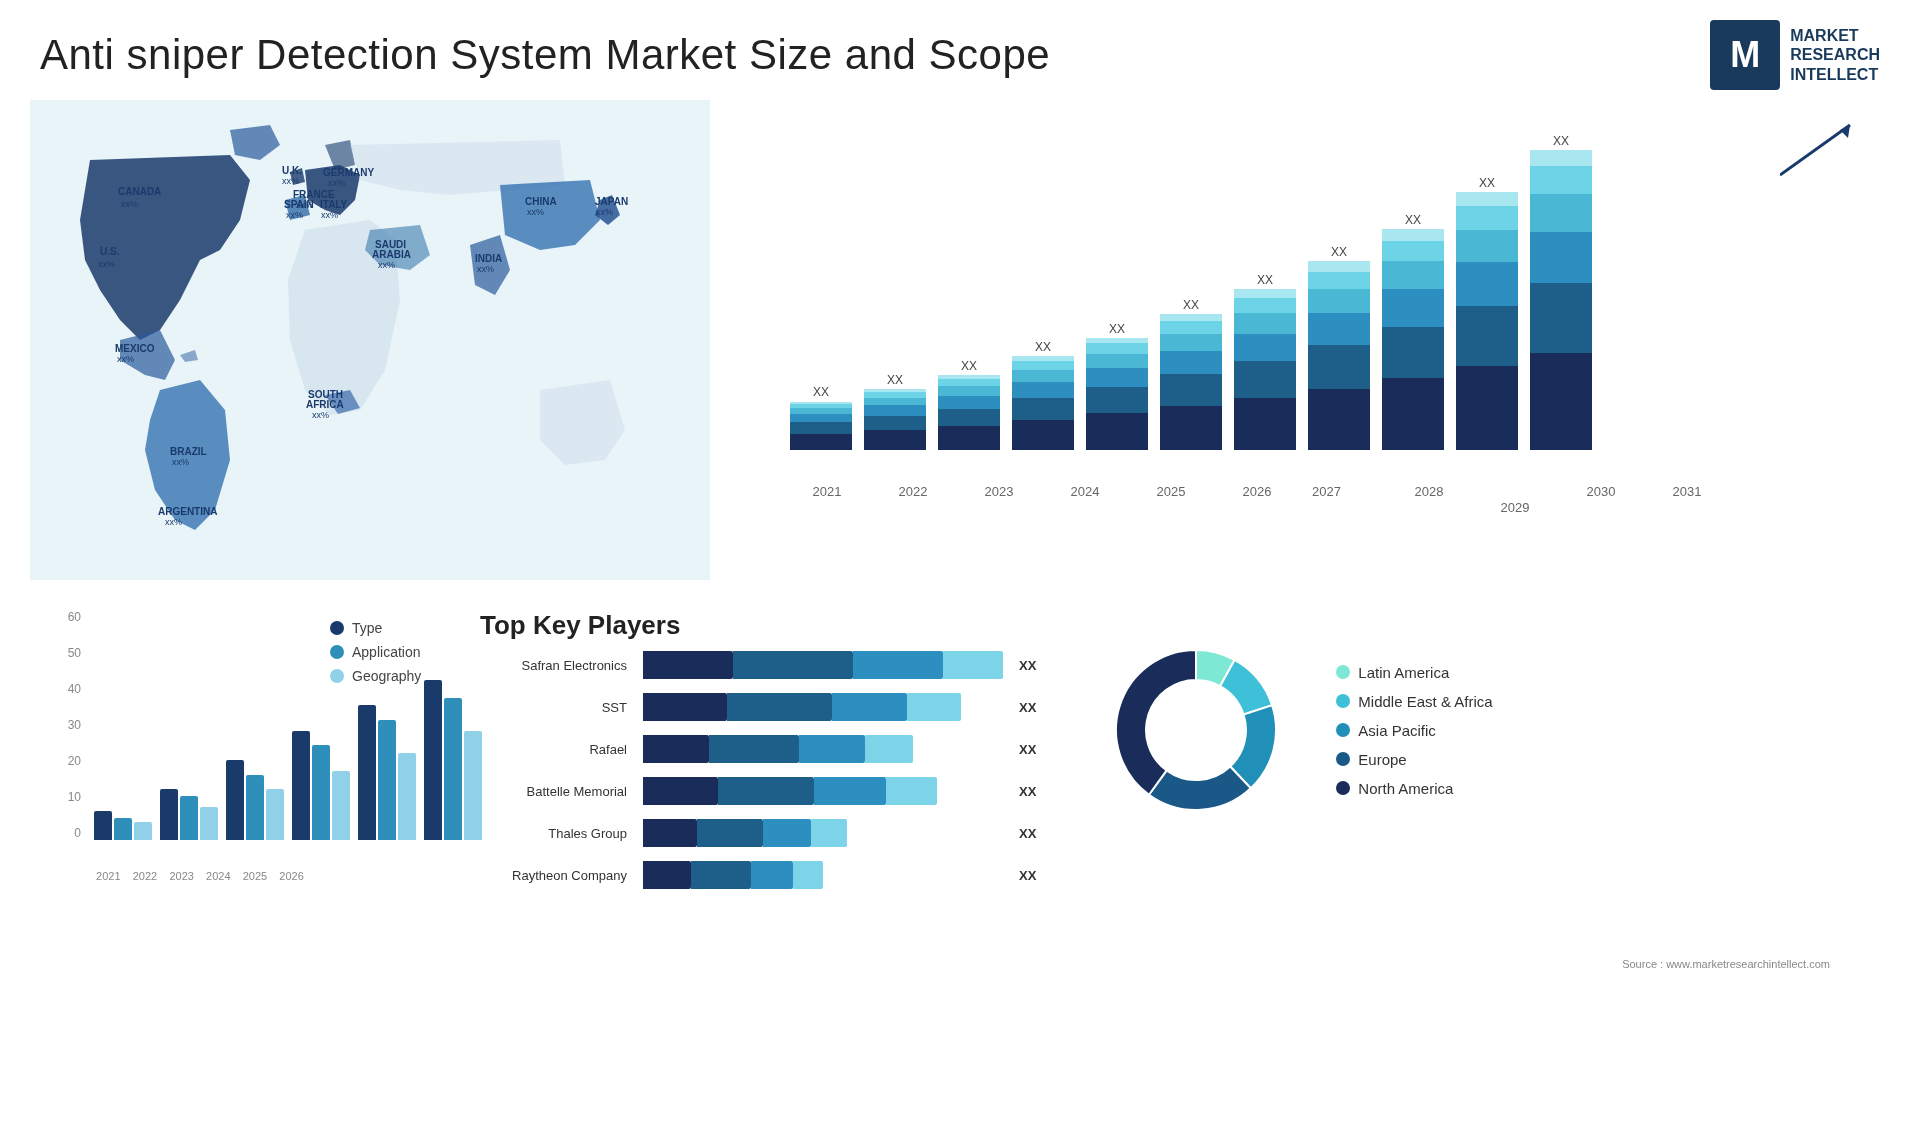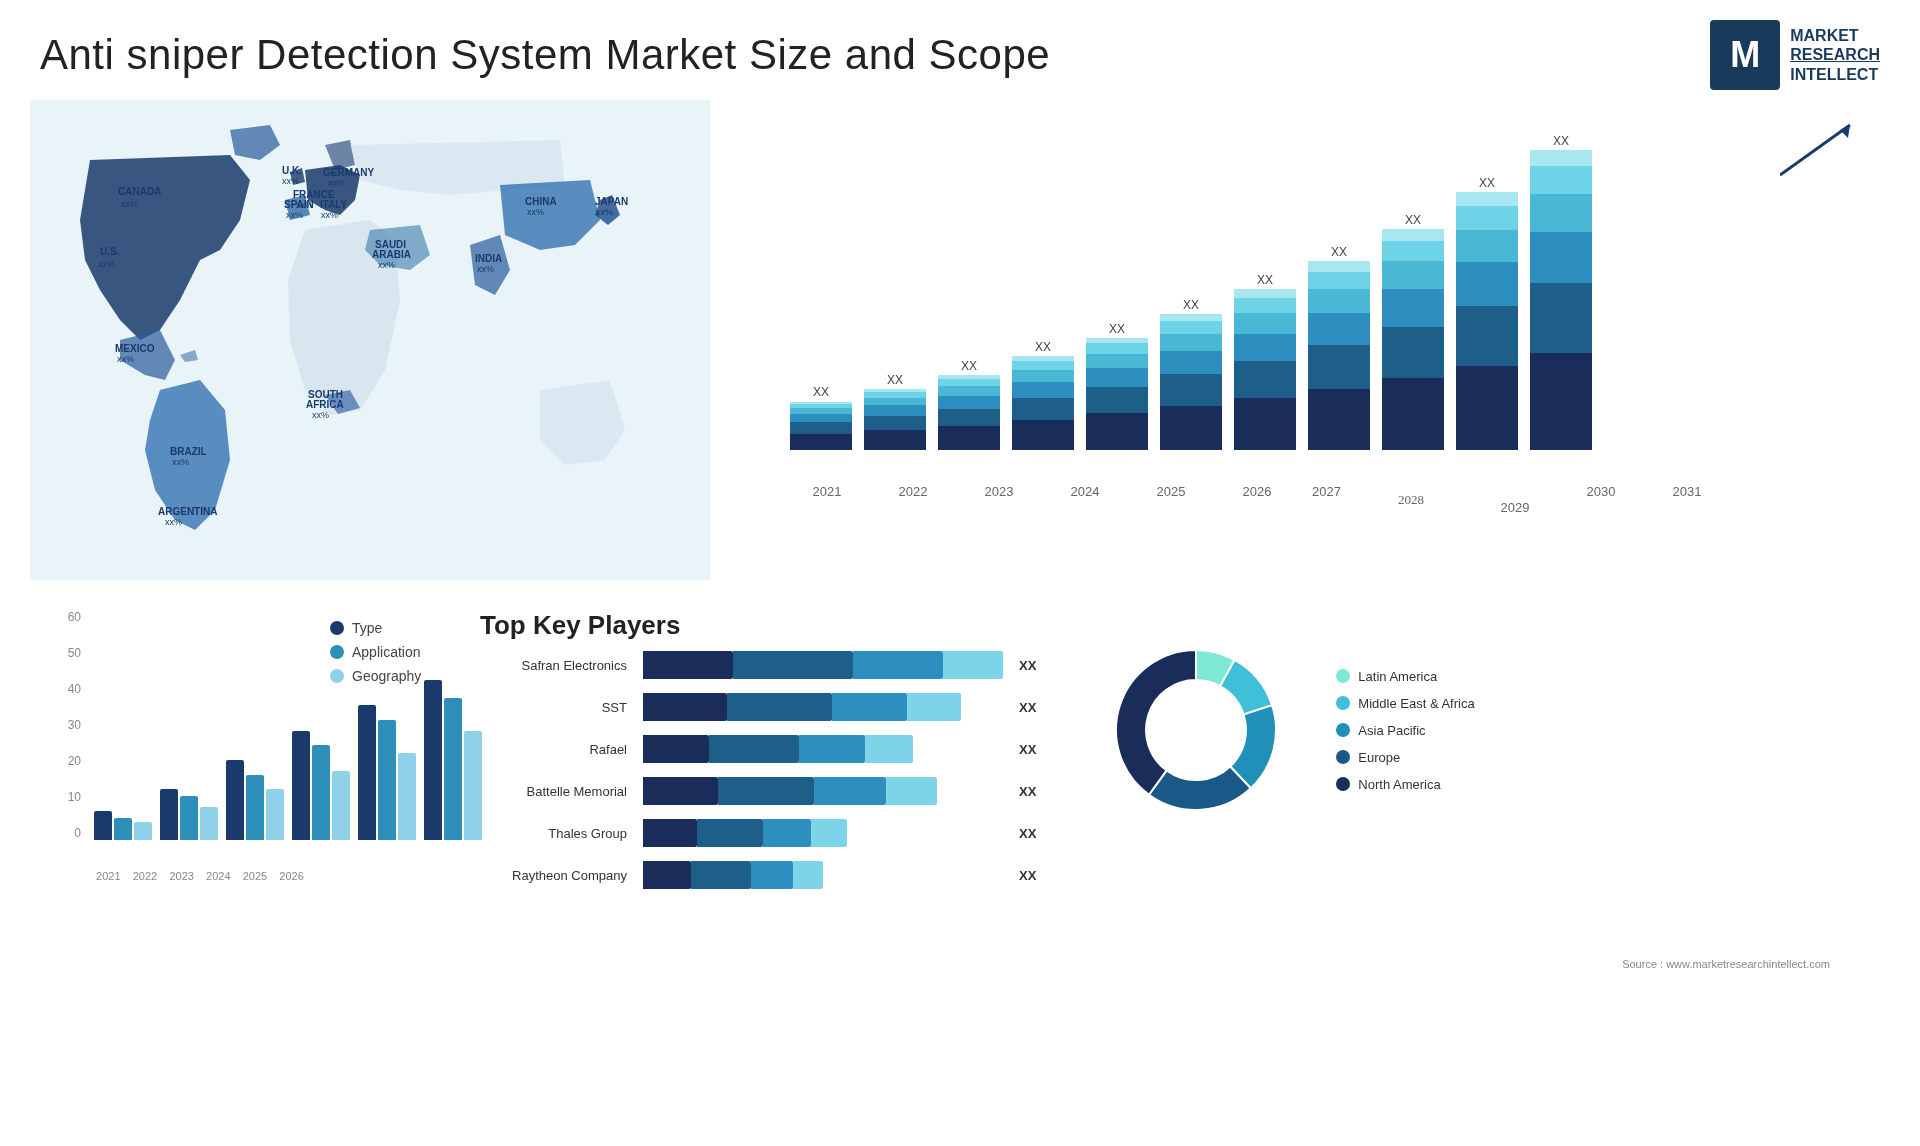--- a/index.html
+++ b/index.html
@@ -43,21 +43,21 @@
       color: #fff;
       font-size: 36px;
       font-weight: bold;
     }
     .logo-text {
       display: flex;
       flex-direction: column;
       line-height: 1.2;
     }
     .logo-text-line1 { font-size: 16px; font-weight: bold; color: #1a3a5c; }
-    .logo-text-line2 { font-size: 16px; font-weight: bold; color: #1a3a5c; text-decoration: underline; }
+    .logo-text-line2 { font-size: 16px; font-weight: bold; color: #1a3a5c; }
     .logo-text-line3 { font-size: 16px; font-weight: bold; color: #1a3a5c; }
 
     
     .main-content {
       display: flex;
       flex-direction: column;
       padding: 0 30px;
     }
 
     
@@ -216,23 +216,23 @@
       width: 220px;
       height: 220px;
     }
     .regional-legend {
       display: flex;
       flex-direction: column;
       gap: 12px;
     }
     .regional-legend-item {
       display: flex;
-      align-items: flex-start;
+      align-items: center;
       gap: 8px;
-      font-size: 13px;
+      font-size: 15px;
       color: #333;
     }
     .regional-dot {
       width: 14px;
       height: 14px;
       border-radius: 50%;
       flex-shrink: 0;
     }
     .xx-label {
       font-size: 12px;
@@ -526,21 +526,21 @@
         </div>
 
       <div id="bar-x-labels" style="display:flex;gap:12px;padding-left:0;justify-content:flex-start;margin-top:4px;">
       <div style="width: 62px; text-align: center; font-size: 13px; color: rgb(102, 102, 102); margin: 0px 6px;">2021</div>
           <div style="width: 62px; text-align: center; font-size: 13px; color: rgb(102, 102, 102); margin: 0px 6px;">2022</div>
           <div style="width: 62px; text-align: center; font-size: 13px; color: rgb(102, 102, 102); margin: 0px 6px;">2023</div>
           <div style="width: 62px; text-align: center; font-size: 13px; color: rgb(102, 102, 102); margin: 0px 6px;">2024</div>
           <div style="width: 62px; text-align: center; font-size: 13px; color: rgb(102, 102, 102); margin: 0px 6px;">2025</div>
           <div style="width: 62px; text-align: center; font-size: 13px; color: rgb(102, 102, 102); margin: 0px 6px;">2026</div>
           <div style="width: 62px; text-align: left; font-size: 13px; color: rgb(102, 102, 102); margin: 0px 6px;">2027</div>
-          <div style="width: 62px; text-align: left; font-size: 13px; color: rgb(102, 102, 102); margin: 8px 6px; font-family: Liberation Serif, serif;">2028</div>
+          <div style="width: 62px; text-align: center; font-size: 13px; color: rgb(102, 102, 102); margin: 0px 6px;">2028</div>
           <div style="width: 62px; text-align: center; font-size: 13px; color: rgb(102, 102, 102); margin: 16px 6px;">2029</div>
           <div style="width: 62px; text-align: center; font-size: 13px; color: rgb(102, 102, 102); margin: 0px 6px;">2030</div>
           <div style="width: 62px; text-align: center; font-size: 13px; color: rgb(102, 102, 102); margin: 0px 6px;">2031</div>
         </div>
     </div>
   </div>
 
   <div class="bottom-row">
 
     <div class="segmentation-section">

